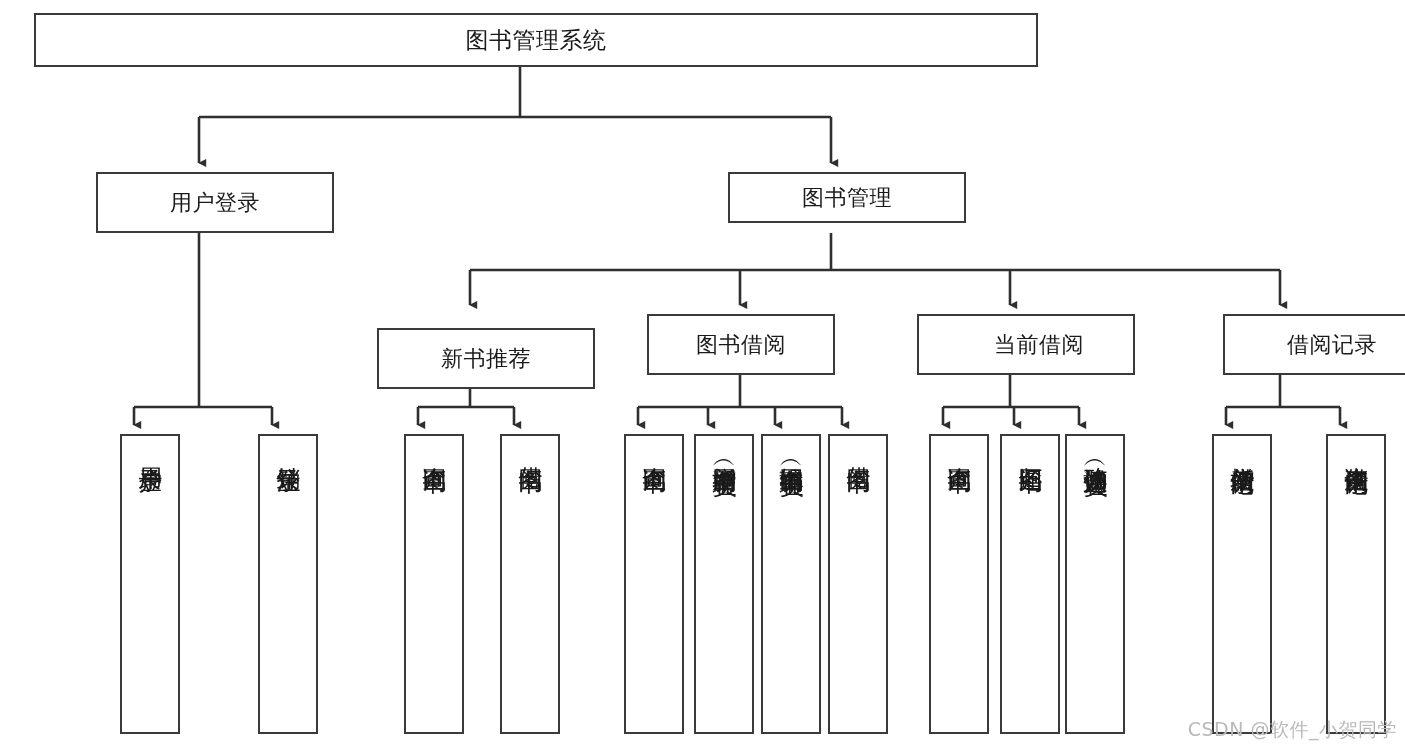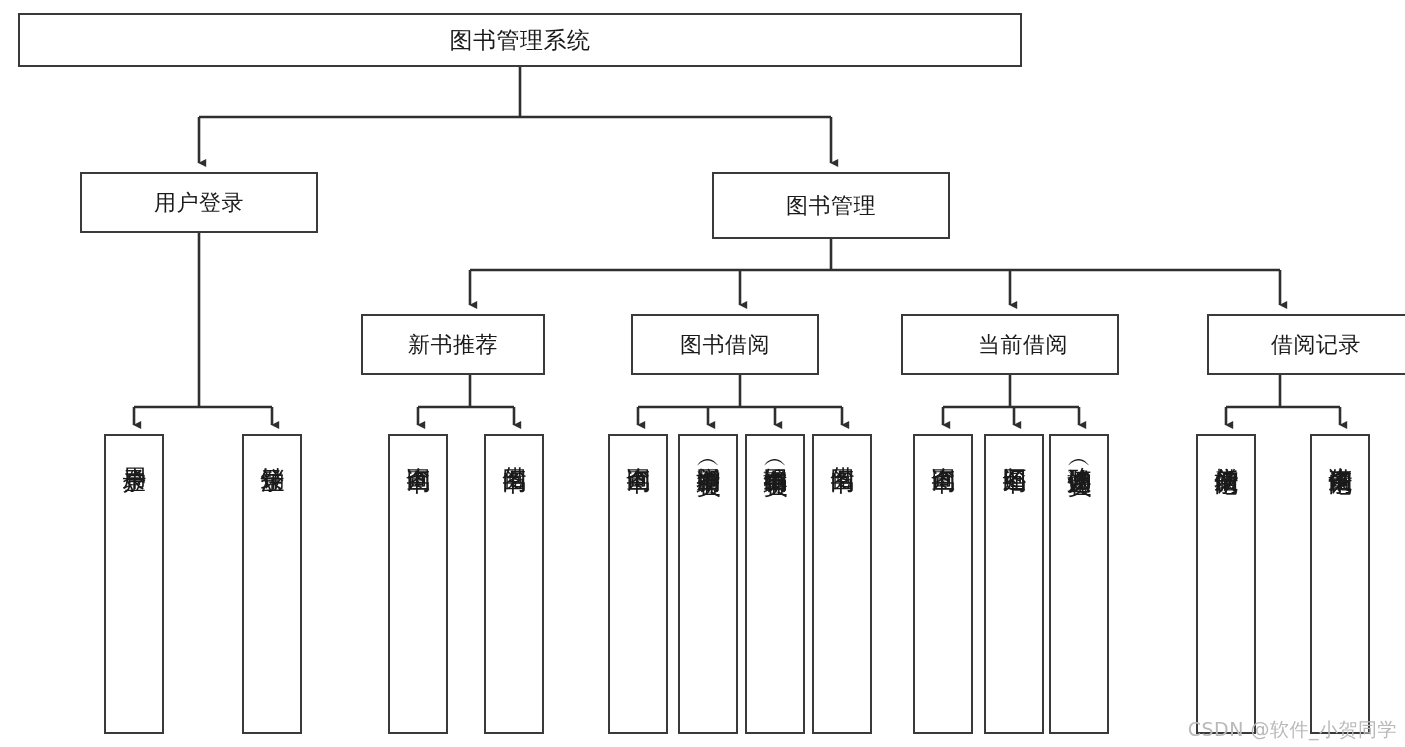--- a/index.html
+++ b/index.html
@@ -29,20 +29,21 @@
   }
   .node {
     position: absolute;
     box-sizing: border-box;
     background: #ffffff;
     border: 2px solid #3a3a3a;
     display: flex;
     align-items: center;
     justify-content: center;
     color: #1a1a1a;
+    margin-left: 16px;
   }
   .node .label {
     display: block;
     text-align: center;
     line-height: 1.06;
     letter-spacing: 0.5px;
   }
   .node-root .label  { font-size: 23px; }
   .node-l2 .label    { font-size: 22px; }
   .node-l3 .label    { font-size: 22px; }
@@ -116,24 +117,24 @@
       </g>
   </svg>
 
   <div id="node-layer">
       <div class="node node-root" style="left: 18px; top: 13px; width: 1004px; height: 54px;">
         <span class="label">图书管理系统</span>
       </div>
       <div class="node node-l2" style="left: 80px; top: 172px; width: 238px; height: 61px;">
         <span class="label">用户登录</span>
       </div>
-      <div class="node node-l2" style="left: 712px; top: 172px; width: 238px; height: 67px;">
+      <div class="node node-l2" style="left: 712px; top: 172px; width: 238px; height: 51px;">
         <span class="label">图书管理</span>
       </div>
-      <div class="node node-l3" style="left: 361px; top: 314px; width: 184px; height: 61px;">
+      <div class="node node-l3" style="left: 361px; top: 328px; width: 218px; height: 61px;">
         <span class="label">新书推荐</span>
       </div>
       <div class="node node-l3" style="left: 631px; top: 314px; width: 188px; height: 61px;">
         <span class="label">图书借阅</span>
       </div>
       <div class="node node-l3" style="left: 901px; top: 314px; width: 218px; height: 61px; padding-left: 26px;">
         <span class="label">当前借阅</span>
       </div>
       <div class="node node-l3" style="left: 1207px; top: 314px; width: 218px; height: 61px;">
         <span class="label">借阅记录</span>

